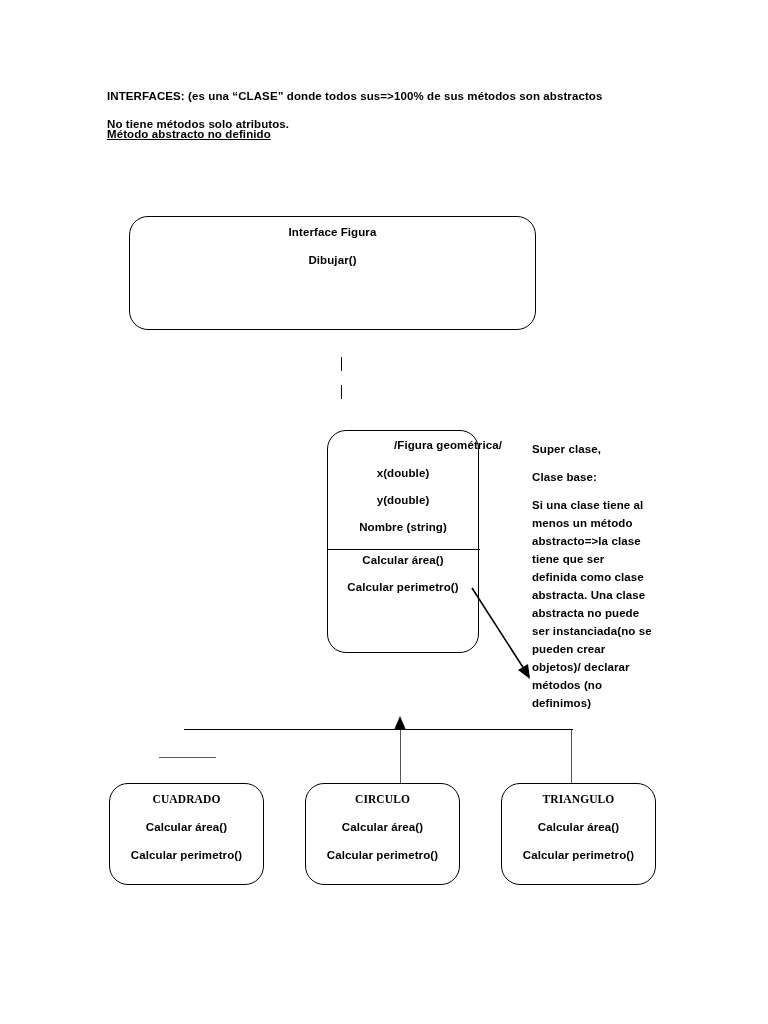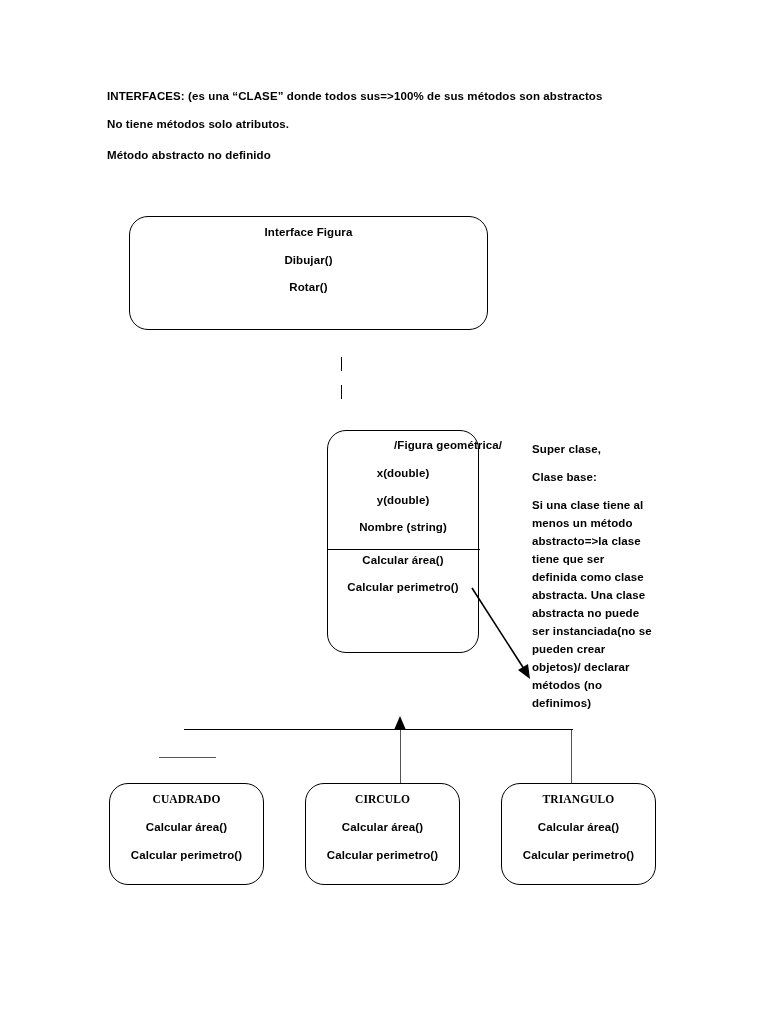--- a/index.html
+++ b/index.html
@@ -29,21 +29,21 @@
   .hdr-line {
     position: absolute;
     font-size: 11.5px;
     font-weight: bold;
     letter-spacing: 0.1px;
     white-space: nowrap;
     line-height: 14px;
   }
   #hdr-1 { left: 107px; top: 89px; }
   #hdr-2 { left: 107px; top: 117px; }
-  #hdr-3 { left: 107px; top: 148px; }
+  #hdr-3 { left: 107px; top: 127px; text-decoration: underline; }
 
   
   .uml-box {
     position: absolute;
     border: 1.6px solid #000000;
     border-radius: 19px;
     background: #ffffff;
     box-sizing: border-box;
   }
 
@@ -54,21 +54,21 @@
     font-size: 11.5px;
     font-weight: bold;
     letter-spacing: 0.1px;
     white-space: nowrap;
   }
 
   
   #box-interface {
     left: 129px;
     top: 216px;
-    width: 359px;
+    width: 407px;
     height: 114px;
   }
   #box-interface .box-line { left: 0; }
   #if-title { top: 9px; }
   #if-m1    { top: 37px; }
   #if-m2    { top: 64px; }
   #if-m3    { top: 92px; }
 
   
   #box-abstract {
@@ -190,21 +190,20 @@
 
 <div id="page">
 
   <div id="hdr-1" class="hdr-line">INTERFACES: (es una “CLASE” donde todos sus=&gt;100% de sus métodos son abstractos</div>
   <div id="hdr-2" class="hdr-line">No tiene métodos solo atributos.</div>
   <div id="hdr-3" class="hdr-line">Método abstracto no definido</div>
 
   <div id="box-interface" class="uml-box">
     <div id="if-title" class="box-line">Interface Figura</div>
     <div id="if-m1" class="box-line">Dibujar()</div>
-    <div id="if-m2" class="box-line">Rotar()</div>
   </div>
 
   <div id="dash-1" class="dash"></div>
   <div id="dash-2" class="dash"></div>
 
   <div id="box-abstract" class="uml-box">
     <div id="ab-title" class="box-line">/Figura geométrica/</div>
     <div id="ab-a1" class="box-line">x(double)</div>
     <div id="ab-a2" class="box-line">y(double)</div>
     <div id="ab-a3" class="box-line">Nombre (string)</div>

